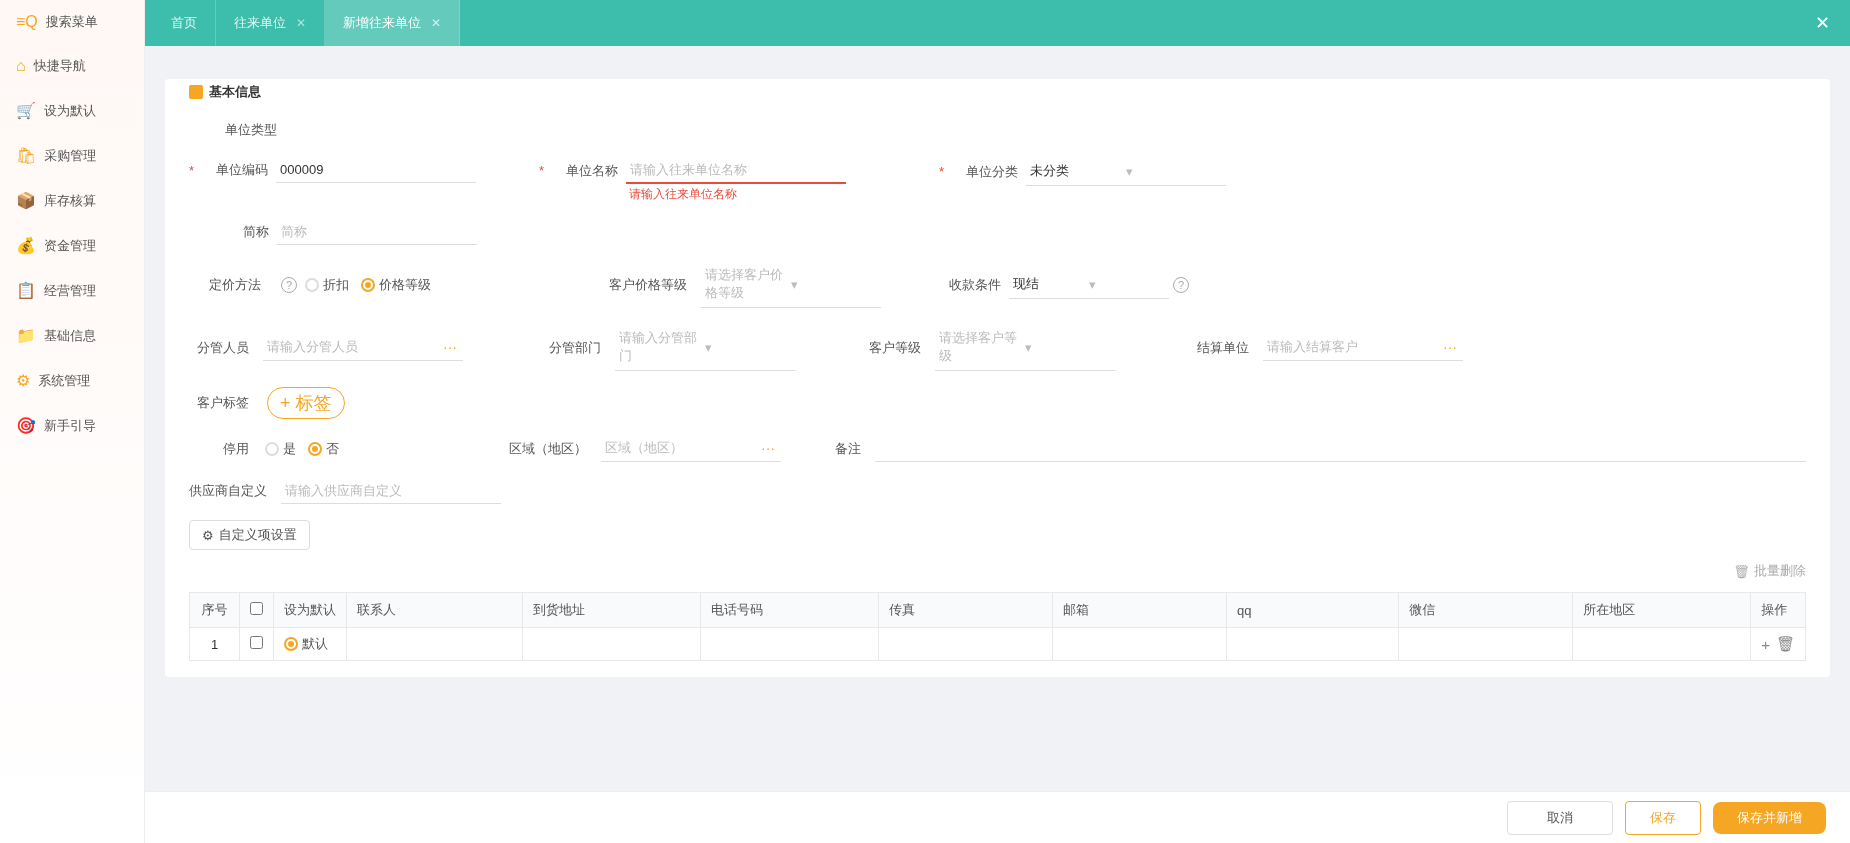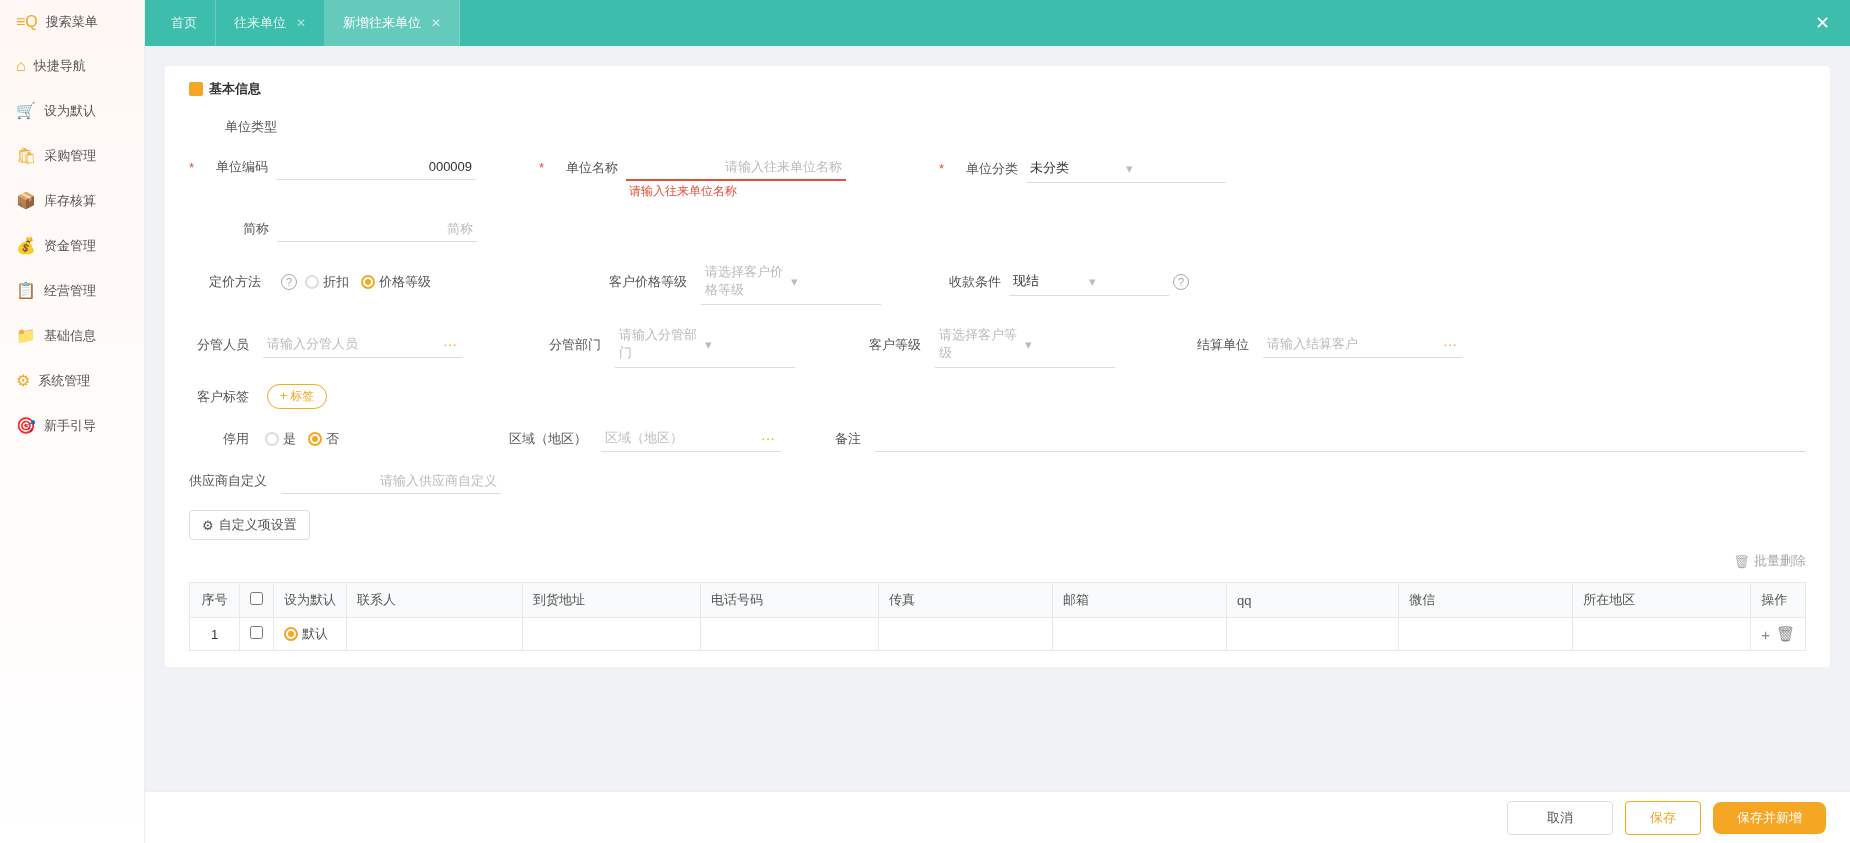--- a/index.html
+++ b/index.html
@@ -78,21 +78,22 @@
       flex: 1;
       overflow-y: auto;
       background: #f0f2f5;
       padding: 20px;
       position: relative;
     }
 
     .form-card {
       background: #fff;
       border-radius: 4px;
-      padding: 14px 24px 16px;
+      padding: 4px 24px 16px;
+      margin-top: 13px;
     }
 
     .section-title {
       display: flex;
       align-items: center;
       gap: 6px;
       font-size: 14px;
       font-weight: 600;
       color: #333;
       margin-bottom: 20px;
@@ -167,21 +168,20 @@
     .form-input {
       flex: 1;
       border: none;
       border-bottom: 1px solid #ddd;
       padding: 5px 4px;
       outline: none;
       font-size: 13px;
       color: #333;
       background: transparent;
       min-width: 0;
-      text-align: right;
     }
     .form-input::placeholder { color: #bbb; }
     .form-input.error-border { border-bottom: 2px solid #e74c3c; }
     .error-msg {
       color: #e74c3c;
       font-size: 12px;
       margin-top: 2px;
       display: block;
     }
 
@@ -256,21 +256,21 @@
     .radio-label { color: #555; font-size: 13px; }
 
     
     .tag-add-btn {
       border: 1px solid #f5a623;
       color: #f5a623;
       border-radius: 20px;
       padding: 3px 12px;
       cursor: pointer;
       background: #fff;
-      font-size: 12px;
+      font-size: 18px;
     }
 
     
     .help-icon {
       width: 16px;
       height: 16px;
       border-radius: 50%;
       border: 1px solid #aaa;
       display: inline-flex;
       align-items: center;

